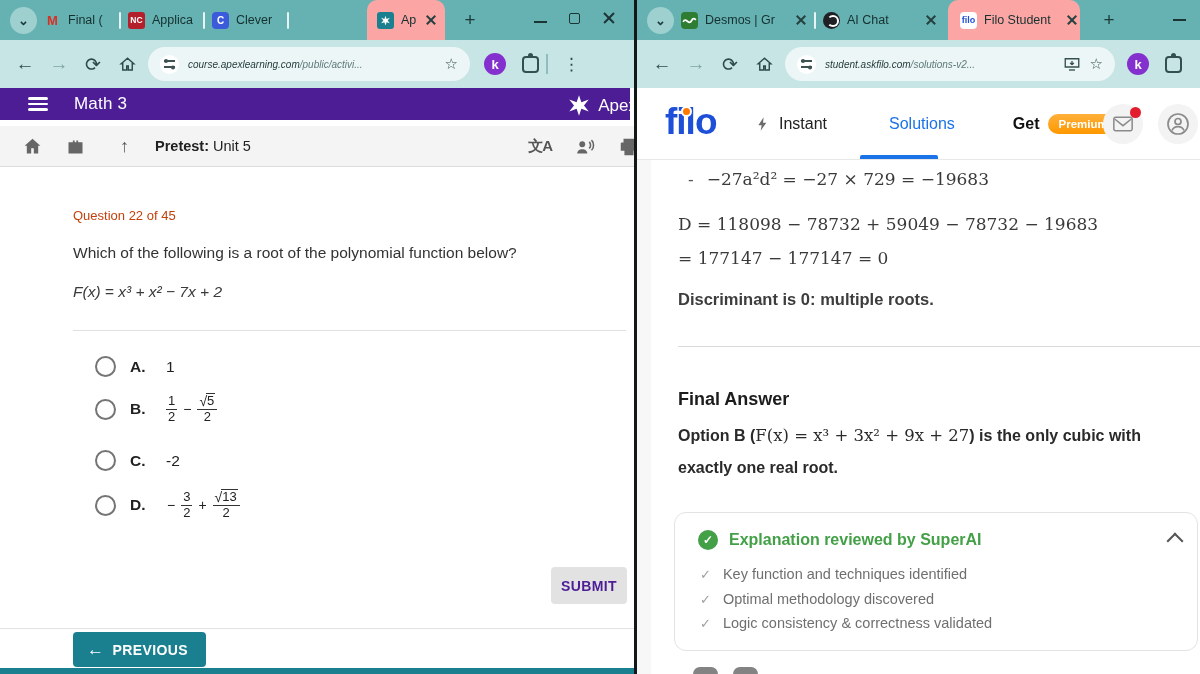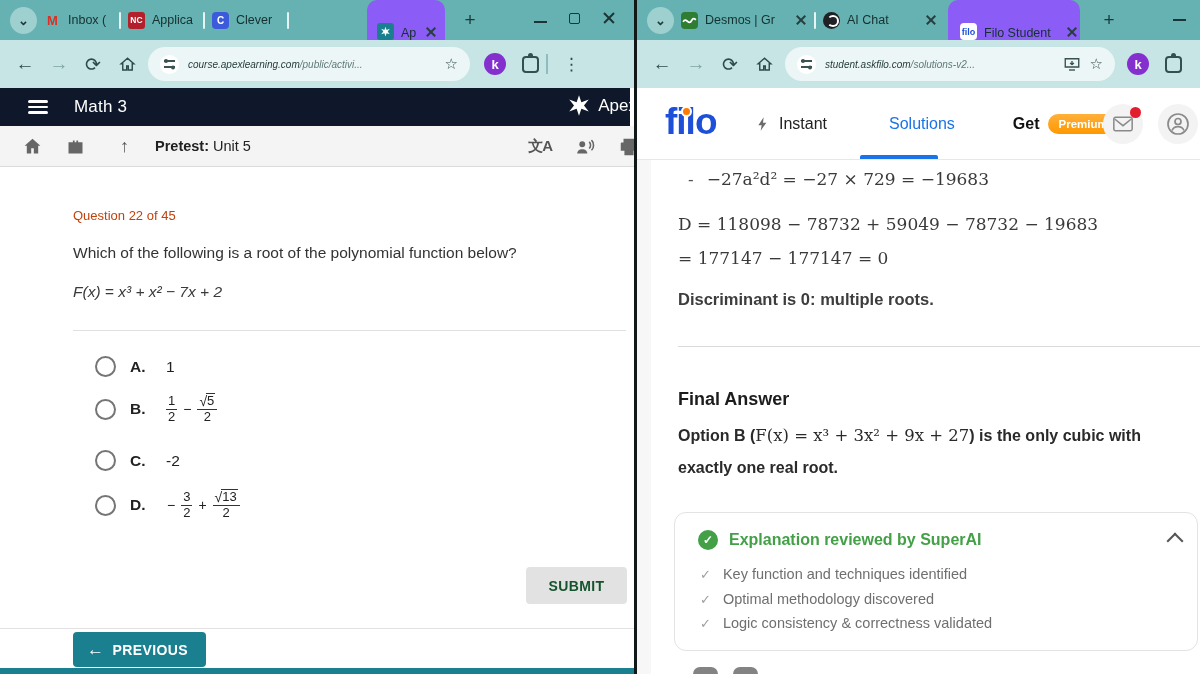--- a/index.html
+++ b/index.html
@@ -9,21 +9,21 @@
   #win-left  { left:0;   width:634px; }
   #win-right { left:637px; width:563px; }
 
   
   .tabstrip { position:absolute; top:0; left:0; right:0; height:40px; background:#66b2b3; }
   .tab-search { position:absolute; top:7px; left:10px; width:27px; height:27px; border-radius:50%;
                 background:#9ed0d0; display:flex; align-items:center; justify-content:center;
                 color:#1c3a3a; font-size:13px; font-weight:bold; line-height:1; }
   .tab { position:absolute; top:0; height:40px; display:flex; align-items:center; gap:7px;
          color:#15302f; font-size:12.5px; white-space:nowrap; overflow:hidden; }
-  .tab-active { background:#8b5cf6; border-radius:10px 10px 0 0;align-items:flex-end; }
+  .tab-active { background:#fca5a5; border-radius:10px 10px 0 0; }
   .tab-sep { position:absolute; top:12px; width:2px; height:17px; background:#e6f4f4; border-radius:2px; }
   .favicon { width:17px; height:17px; border-radius:4px; display:flex; align-items:center;
              justify-content:center; font-size:10px; font-weight:bold; flex:0 0 auto; }
   .fav-gmail  { color:#d93025; background:transparent; font-size:13px; }
   .fav-nc     { background:#b3202c; color:#fff; font-size:8.5px; border-radius:3px; }
   .fav-clever { background:#3b5bdb; color:#fff; border-radius:4px; }
   .fav-apex   { background:#1a8090; border-radius:3px; position:relative; }
   .fav-apex svg { position:absolute; inset:2px; }
   .fav-desmos { background:#2e7d32; border-radius:4px; position:relative; }
   .fav-ai     { background:#202124; border-radius:50%; position:relative; }
@@ -61,21 +61,21 @@
   .urltext .urlgray { color:#5e7a79; }
   .pillico { font-size:15px; color:#35504f; }
   .kbadge { width:22px; height:22px; border-radius:50%; background:#8430ce; color:#fff; font-weight:bold;
             font-size:13px; display:flex; align-items:center; justify-content:center; flex:0 0 auto; }
   .extico { width:17px; height:17px; border:2px solid #33504f; border-radius:4px; position:relative; flex:0 0 auto; }
   .extico::after { content:""; position:absolute; top:-5px; left:4px; width:5px; height:5px;
       border-radius:50%; background:#33504f; }
   .tbsep { width:1.5px; height:20px; background:#8fbcbc; margin:0 7px; flex:0 0 auto; }
 
   
-  .apex-header { position:absolute; top:88px; left:0; right:4px; height:38px; background:#0f172a;
+  .apex-header { position:absolute; top:88px; left:0; right:4px; height:32px; background:#4c1d95;
                  color:#fff; display:flex; align-items:center; }
   .menu-ico { margin-left:28px; width:20px; height:14px; position:relative; }
   .menu-ico i { position:absolute; left:0; width:20px; height:2.6px; background:#fff; border-radius:2px; }
   .menu-ico i:nth-child(1){top:0;} .menu-ico i:nth-child(2){top:5.5px;} .menu-ico i:nth-child(3){top:11px;}
   .apex-title { margin-left:26px; font-size:17px; font-weight:500; letter-spacing:.2px; }
   .apex-brand { position:absolute; right:-40px; top:5px; display:flex; align-items:center; gap:6px;
                 color:#fff; font-size:17px; font-weight:500; }
   .apex-brand-ico { width:26px; height:26px; position:relative; }
   .apex-subbar { position:absolute; top:126px; left:0; right:0; height:41px; background:#f4f4f4;
                  border-bottom:1px solid #dcdcdc; display:flex; align-items:center; color:#5f6368; }
@@ -96,22 +96,22 @@
   .opt-letter { font-size:15.5px; font-weight:bold; color:#212121; width:22px; }
   .opt-value  { font-size:15.5px; color:#212121; display:flex; align-items:center; gap:5px; }
   .frac { display:inline-flex; flex-direction:column; align-items:center; font-size:13px; line-height:1.15; }
   .frac .fnum { padding:0 2px; border-bottom:1.4px solid #333; }
   .frac .fden { padding:0 2px; }
   .sqrtwrap { display:inline-flex; align-items:flex-start; }
   .sqrt-sign { font-size:14px; margin-right:-1px; }
   .radicand { border-top:1.3px solid #333; padding:0 1px; }
   .fop { font-size:14px; margin:0 1px; }
 
-  .submit-btn { position:absolute; right:7px; top:400px; width:101px; height:37px; background:#e2e2e2;
-                color:#14532d; border:none; border-radius:4px; font-size:14px; font-weight:bold;
+  .submit-btn { position:absolute; right:7px; top:400px; width:76px; height:37px; background:#e2e2e2;
+                color:#4c1d95; border:none; border-radius:4px; font-size:14px; font-weight:bold;
                 font-family:inherit; letter-spacing:.4px; }
   .apex-footer { position:absolute; left:0; right:0; bottom:6px; height:40px; background:#fff;
                  border-top:1px solid #e2e2e2; }
   .prev-btn { position:absolute; left:73px; top:3px; height:35px; padding:0 18px 0 14px; background:#1a8090;
               color:#fff; border:none; border-radius:4px; font-size:14px; font-weight:bold;
               font-family:inherit; display:flex; align-items:center; gap:8px; letter-spacing:.4px; }
   .prev-arrow { font-size:17px; font-weight:normal; }
   .apex-bottomstrip { position:absolute; left:0; right:0; bottom:0; height:6px; background:#1a8090; }
 
   
@@ -172,21 +172,21 @@
 <body>
 
 <div class="window" id="win-left">
 
   <div class="tabstrip">
     <div class="tab-search">
       <span>⌄</span>
     </div>
     <div class="tab" style="left:44px; width:72px;">
       <div class="favicon fav-gmail">M</div>
-      <span class="tab-label">Inbox (</span>
+      <span class="tab-label">Final (</span>
     </div>
     <div class="tab-sep" style="left:119px;"></div>
     <div class="tab" style="left:128px; width:72px;">
       <div class="favicon fav-nc">NC</div>
       <span class="tab-label">Applica</span>
     </div>
     <div class="tab-sep" style="left:203px;"></div>
     <div class="tab" style="left:212px; width:70px;">
       <div class="favicon fav-clever">C</div>
       <span class="tab-label">Clever</span>

